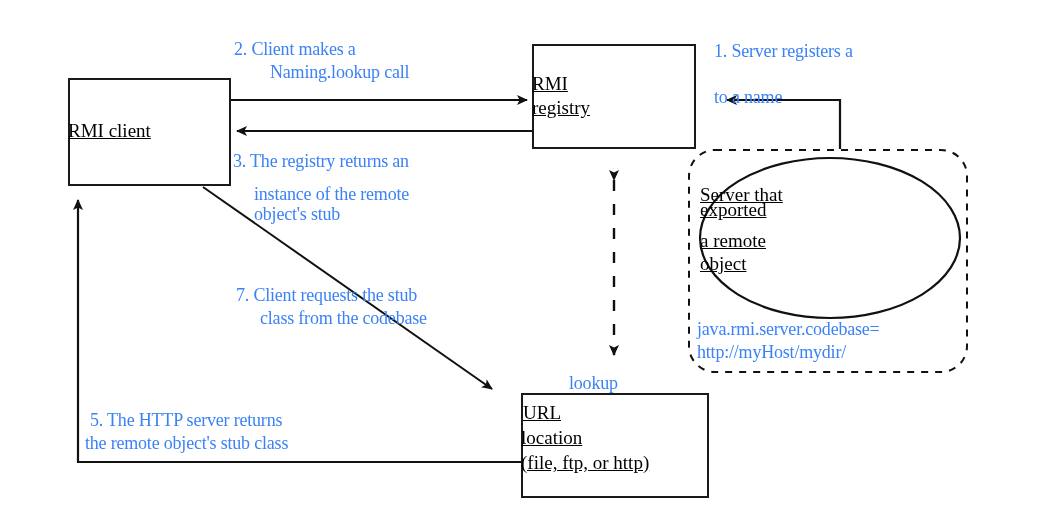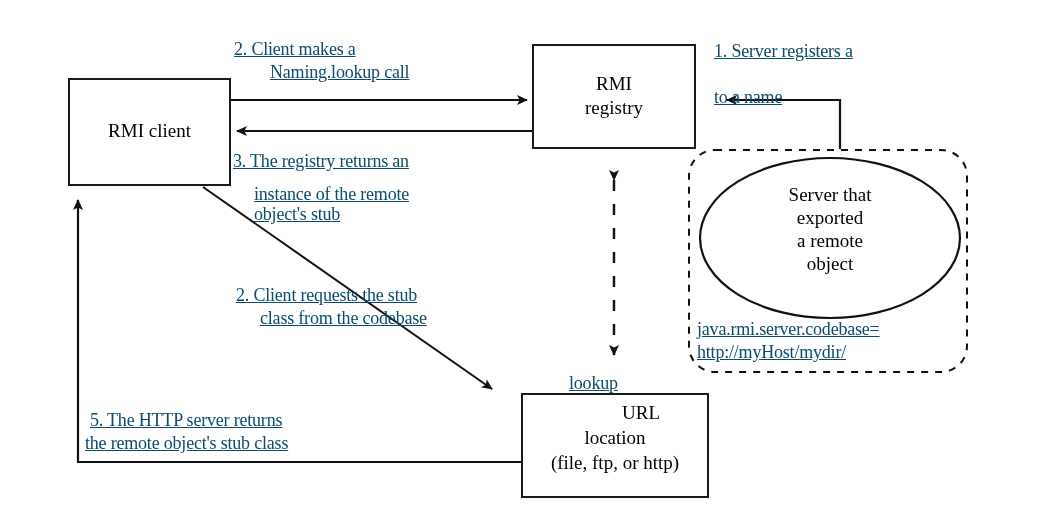--- a/index.html
+++ b/index.html
@@ -23,31 +23,31 @@
     left: 0;
     top: 0;
     width: 1051px;
     height: 523px;
   }
   .lbl {
     position: absolute;
     font-family: "Liberation Serif", "DejaVu Serif", serif;
     font-size: 18px;
     line-height: 23px;
-    color: #0c4a6e;
+    color: #3b82f6;
     white-space: pre;
     letter-spacing: -0.2px;
-    text-decoration: underline;
   }
   .boxlabel {
     position: absolute;
-    text-align: center;
+    text-align: left;
     font-size: 19px;
     line-height: 24px;
     white-space: pre;
+    text-decoration: underline;
   }
   .node-box {
     position: absolute;
     border: 2px solid #1a1a1a;
     background: #ffffff;
     box-sizing: border-box;
   }
 </style>
 </head>
 <body>
@@ -100,44 +100,44 @@
   <div class="node-box" style="left:68px; top:78px; width:163px; height:108px;">
   </div>
   <div class="boxlabel" style="left:68px; top:119px; width:163px;">RMI client</div>
 
   <div class="node-box" style="left:532px; top:44px; width:164px; height:105px;">
   </div>
   <div class="boxlabel" style="left:532px; top:72px; width:164px;">RMI</div>
   <div class="boxlabel" style="left:700px; top:183px; width:260px;">Server that</div>
 
   <div class="boxlabel" style="left:532px; top:96px; width:164px;">registry</div>
-  <div class="boxlabel" style="left:700px; top:206px; width:260px;">exported</div>
+  <div class="boxlabel" style="left:700px; top:198px; width:260px;">exported</div>
   <div class="boxlabel" style="left:700px; top:229px; width:260px;">a remote</div>
   <div class="boxlabel" style="left:700px; top:252px; width:260px;">object</div>
 
   <div class="lbl" style="left:697px; top:318px; font-size:18px;">java.rmi.server.codebase=</div>
   <div class="lbl" style="left:697px; top:341px; font-size:18px;">http://myHost/mydir/</div>
 
   <div class="lbl" style="left:567px; top:372px; font-size:18px; background:#ffffff; padding:0 2px;">lookup</div>
 
   <div class="node-box" style="left:521px; top:393px; width:188px; height:105px;">
   </div>
-  <div class="boxlabel" style="left:521px; top:401px; width:176px;padding-left:32px;">URL</div>
+  <div class="boxlabel" style="left:491px; top:401px; width:176px;padding-left:32px;">URL</div>
   <div class="boxlabel" style="left:521px; top:426px; width:188px;">location</div>
   <div class="boxlabel" style="left:521px; top:451px; width:188px;">(file, ftp, or http)</div>
 
   <div class="lbl" style="left:714px; top:40px;">1. Server registers a</div>
   <div class="lbl" style="left:714px; top:86px;">to a name</div>
 
   <div class="lbl" style="left:234px; top:38px;">2. Client makes a</div>
   <div class="lbl" style="left:270px; top:61px;">Naming.lookup call</div>
 
   <div class="lbl" style="left:233px; top:150px;text-align:center;">3. The registry returns an</div>
   <div class="lbl" style="left:254px; top:173px;margin-top:10px;">instance of the remote</div>
   <div class="lbl" style="left:254px; top:196px;margin-top:7px;">object's stub</div>
 
-  <div class="lbl" style="left:236px; top:284px;">2. Client requests the stub</div>
+  <div class="lbl" style="left:236px; top:284px;">7. Client requests the stub</div>
   <div class="lbl" style="left:260px; top:307px;">class from the codebase</div>
 
   <div class="lbl" style="left:90px; top:409px;">5. The HTTP server returns</div>
   <div class="lbl" style="left:85px; top:432px;">the remote object's stub class</div>
 
 </div>
 
 </body></html>

